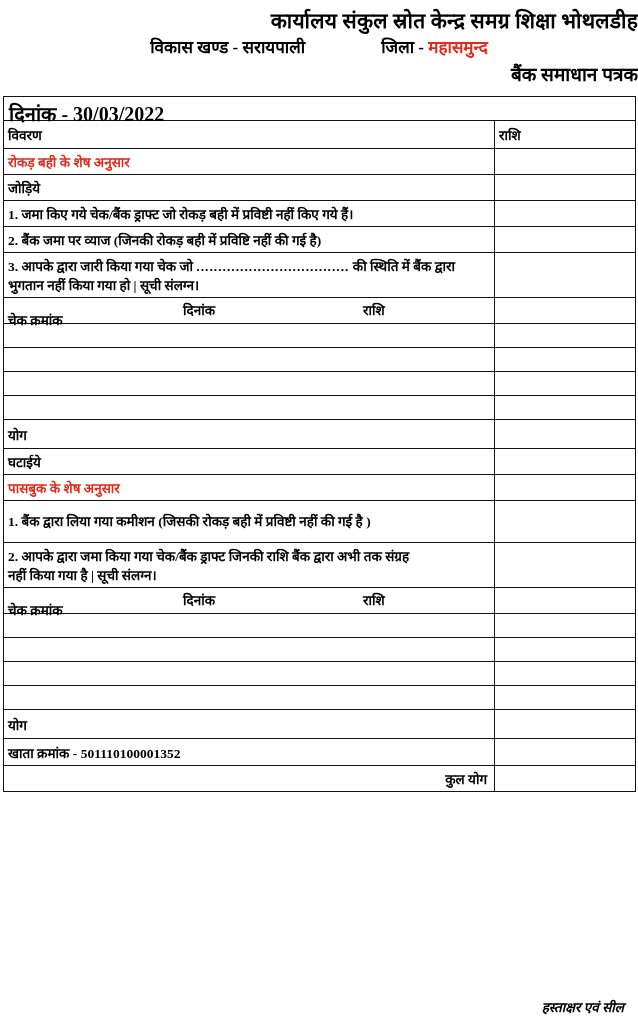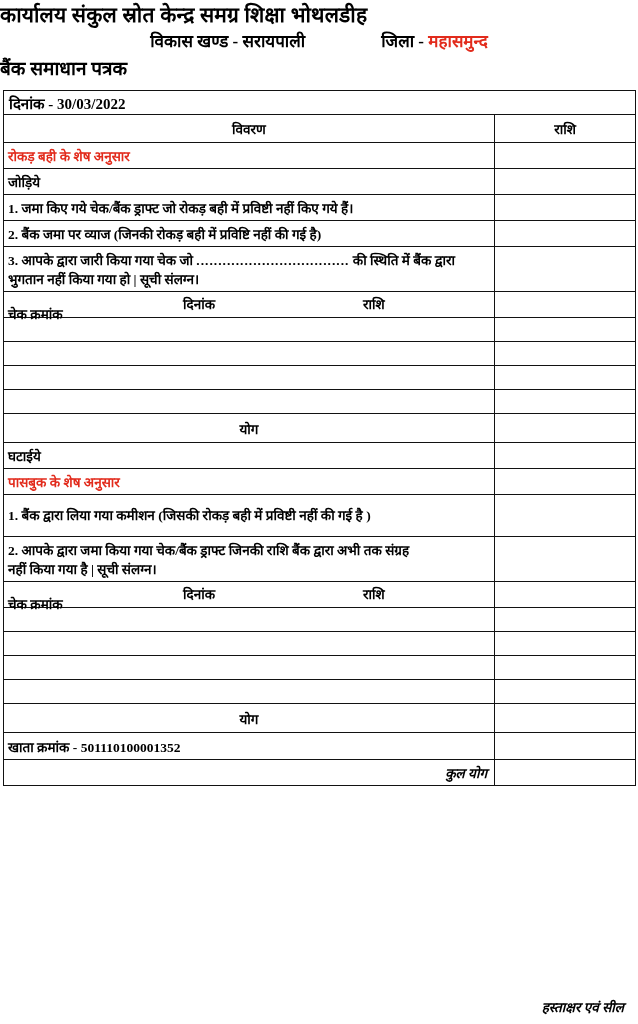--- a/index.html
+++ b/index.html
@@ -11,22 +11,22 @@
     width: 638px;
     height: 1024px;
     position: relative;
     font-family: "Liberation Serif", "DejaVu Serif", serif;
     color: #000000;
     overflow: hidden;
   }
 
   
   .doc-header {
-    padding-top: 2px;
-    text-align: left;
+    padding-top: 8px;
+    text-align: right;
   }
   .title-main {
     font-size: 21px;
     font-weight: bold;
     line-height: 1.30;
     letter-spacing: 0.2px;
     white-space: nowrap;
   }
   .title-row2 {
     margin-top: 2px;
@@ -63,32 +63,32 @@
     line-height: 1.45;
   }
   .col-desc { width: 491px; }
   .col-amt  { width: 141px; }
 
   .cell {
     padding: 4px 4px 4px 4px;
     min-height: 20px;
     box-sizing: border-box;
   }
-  .cell.pad-date { padding: 3px 4px 4px 5px; font-size: 15px; }
-  .cell.center { text-align: center; }
+  .cell.pad-date { padding: 3px 4px 4px 5px; font-size: 20px; }
+  .cell.center { }
   .cell.right  { text-align: right; padding-right: 7px; }
   .cell.blank  { height: 23px; }
   .cell.h-date { height: 23px; }
   .cell.h-hdr  { height: 27px; padding-top: 5px; }
   .cell.h-line { height: 25px; }
   .cell.h-two  { height: 44px; }
   .cell.h-comm { height: 41px; padding-top: 11px; }
   .cell.h-yog  { height: 28px; padding-top: 6px; }
   .cell.h-acct { height: 26px; padding-top: 5px; }
-  .cell.h-kul  { height: 25px; padding-top: 4px; font-style: italic; }
+  .cell.h-kul  { height: 25px; padding-top: 4px; }
 
   .subhdr {
     display: flex;
     padding: 3px 4px 4px 4px;
     height: 25px;
     box-sizing: border-box;
   }
   .subhdr .s1 { width: 175px; flex: 0 0 175px; margin-top: 10px; }
   .subhdr .s2 { width: 180px; flex: 0 0 180px; }
   .subhdr .s3 { flex: 1 1 auto; }

